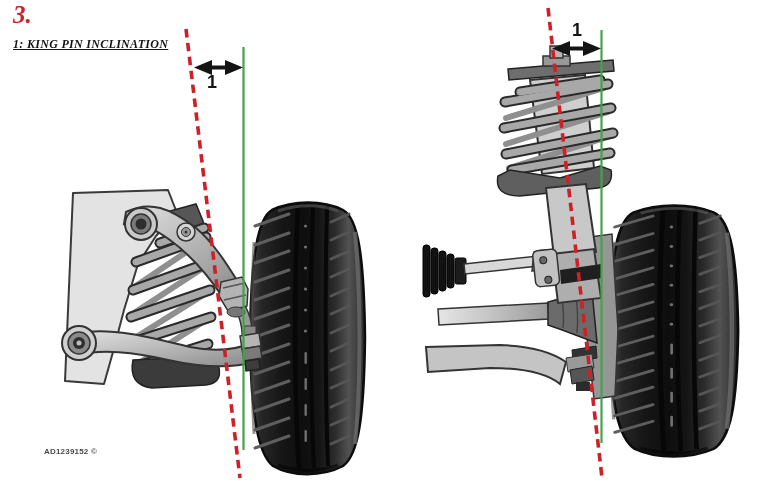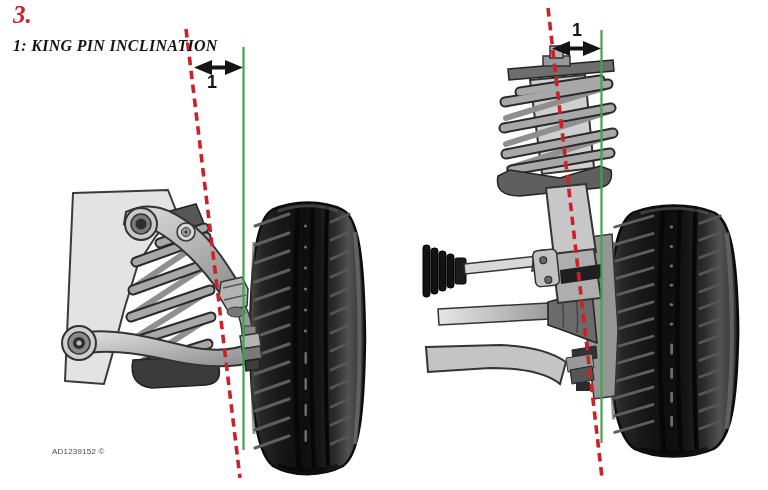--- a/index.html
+++ b/index.html
@@ -2,27 +2,27 @@
 <html style="--bg: #ffffff; --red: #cd2129; --green: #43a14f; --ink: #141414; --code: #4a4a4a;"><head>
 <meta charset="utf-8">
 <style>
   html,body{margin:0;padding:0;background:#fff;}
   .canvas{position:relative;width:768px;height:490px;background:var(--bg,#fff);overflow:hidden;
           font-family:"Liberation Sans",sans-serif;}
   .layer{position:absolute;inset:0;}
   .fig-number{position:absolute;left:13px;top:1px;font-family:"Liberation Serif",serif;
               font-style:italic;font-weight:800;font-size:25px;color:var(--red,#cd2129);}
   .fig-caption{position:absolute;left:13px;top:37px;font-family:"Liberation Serif",serif;
-               font-style:italic;font-weight:700;font-size:16px;letter-spacing:.3px;
-               color:var(--ink,#141414);}
+               font-style:italic;font-weight:700;font-size:12px;letter-spacing:.3px;
+               color:var(--ink,#141414);text-decoration:underline;}
   .dim-label{position:absolute;width:22px;text-align:center;font-weight:700;font-size:18px;
              color:var(--ink,#141414);}
   .dim-label.left{left:201px;top:72px;}
   .dim-label.right{left:566px;top:20px;}
-  .ref-code{position:absolute;left:52px;top:447px;font-size:8px;font-weight:400;
+  .ref-code{position:absolute;left:44px;top:447px;font-size:8px;font-weight:700;
             letter-spacing:.2px;color:var(--code,#4a4a4a);}
   .axis-red{stroke:var(--red,#cd2129);stroke-width:3.6;stroke-dasharray:8.5 5.5;fill:none;}
   .ref-green{stroke:var(--green,#43a14f);stroke-width:2.2;fill:none;}
   .ink{fill:var(--ink,#141414);}
 </style>
 </head>
 <body>
 
 <div class="canvas">
 

